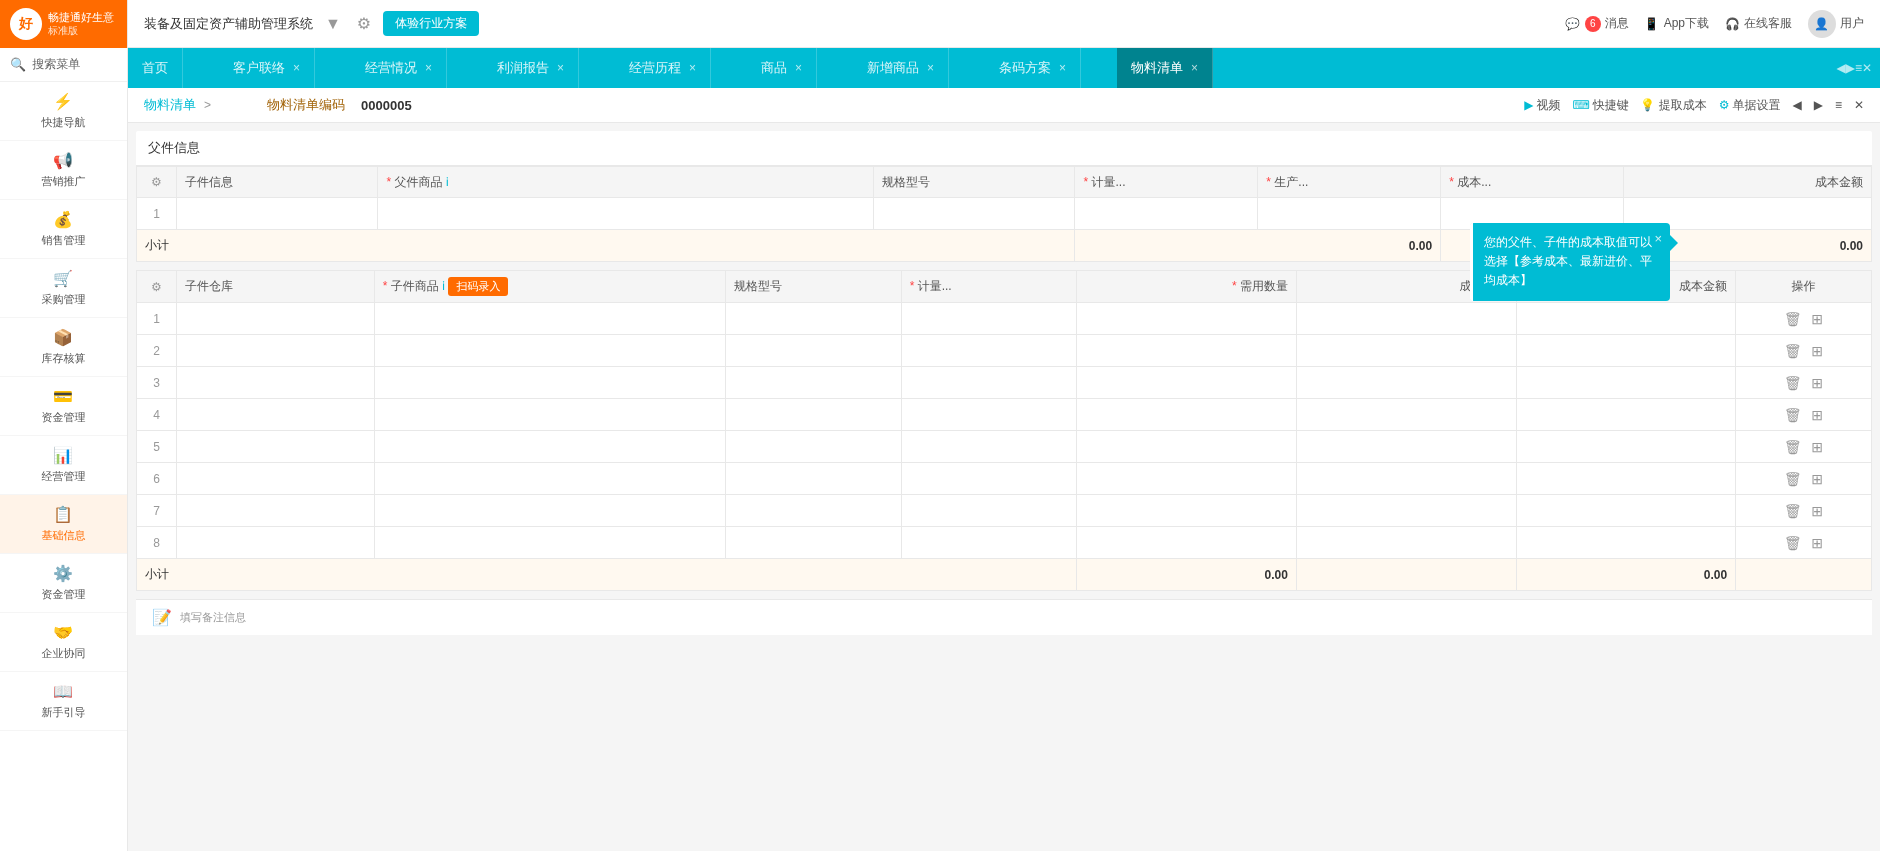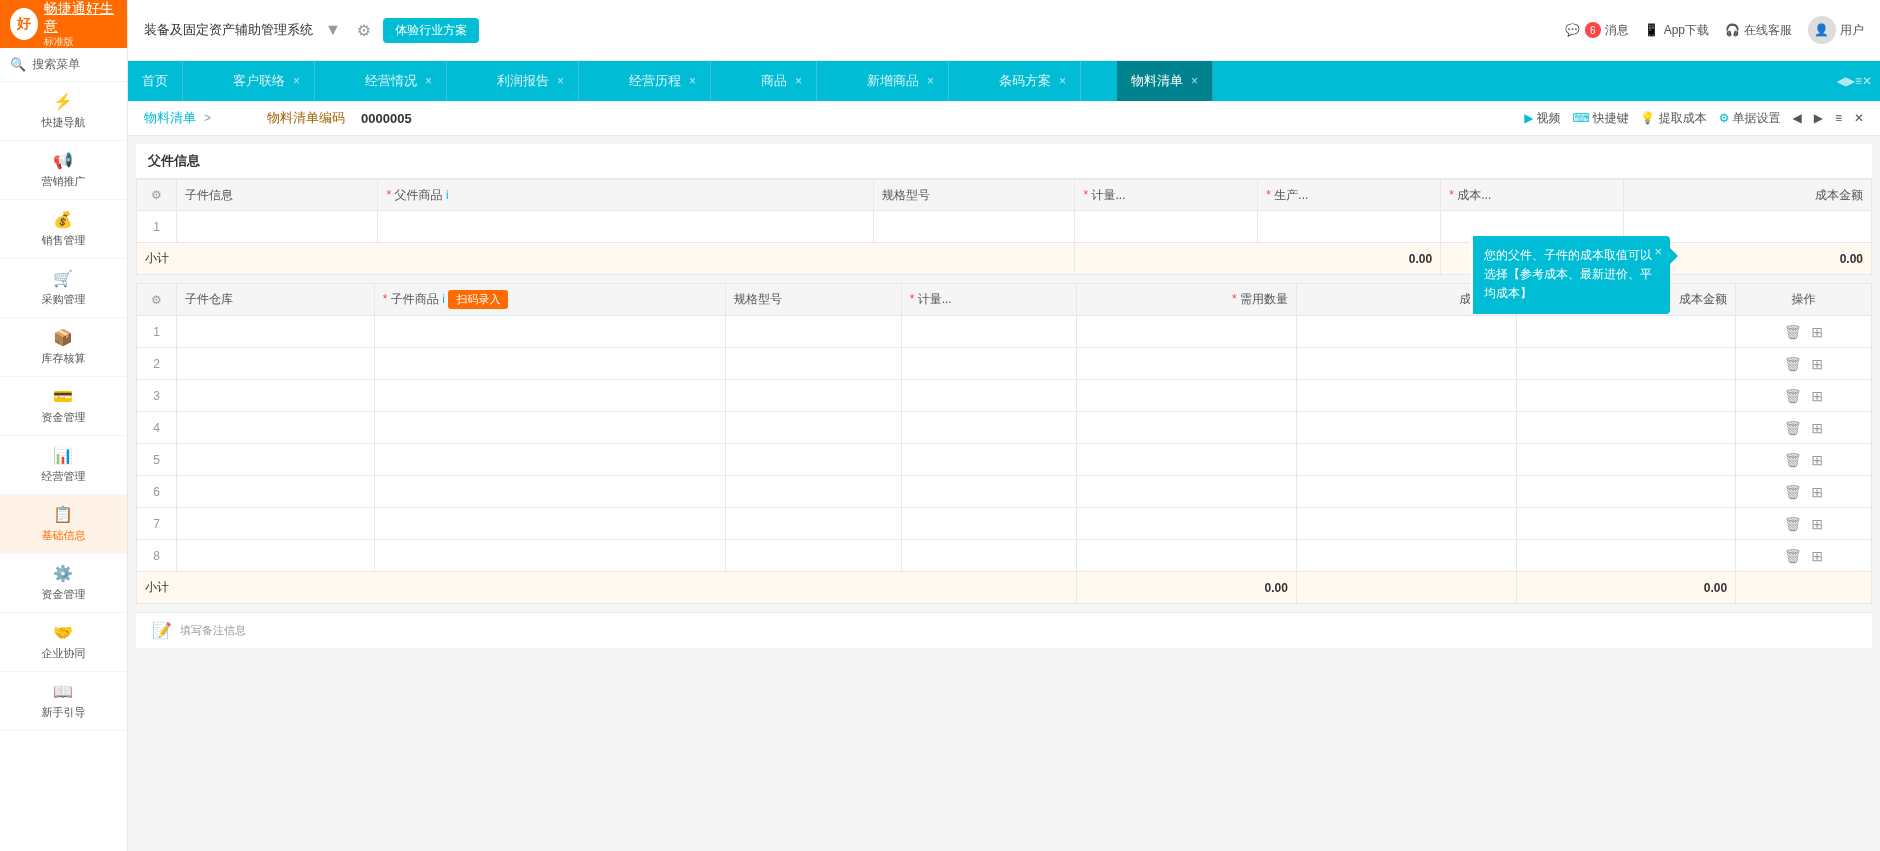--- a/index.html
+++ b/index.html
@@ -28,21 +28,21 @@
       height: 32px;
       background: #fff;
       border-radius: 50%;
       display: flex;
       align-items: center;
       justify-content: center;
       color: #ff6b00;
       font-weight: bold;
       font-size: 14px;
     }
-    .logo-text { color: #fff; font-size: 14px; line-height: 1.3; text-decoration: underline; }
+    .logo-text { color: #fff; font-size: 11px; line-height: 1.3; }
     .logo-sub { font-size: 10px; color: rgba(255,255,255,0.8); }
 
     .sidebar-search {
       display: flex;
       align-items: center;
       padding: 8px 10px;
       gap: 6px;
       border-bottom: 1px solid #f0f0f0;
       cursor: pointer;
     }
@@ -67,21 +67,21 @@
     
     .main {
       flex: 1;
       display: flex;
       flex-direction: column;
       overflow: hidden;
     }
 
     
     .top-header {
-      height: 61px;
+      height: 48px;
       background: #fff;
       border-bottom: 1px solid #e8e8e8;
       display: flex;
       align-items: center;
       padding: 0 16px;
       justify-content: space-between;
       gap: 16px;
     }
     .header-left { display: flex; align-items: center; gap: 8px; }
     .header-btn {
@@ -163,21 +163,21 @@
 
     
     .section {
       margin: 8px 8px 0;
       background: #fff;
       border-radius: 2px;
     }
     .section-title {
       padding: 8px 12px;
       font-size: 13px;
-      font-weight: bold;
+      font-weight: normal;
       color: #333;
       border-bottom: 1px solid #e8e8e8;
     }
 
     table {
       width: 100%;
       border-collapse: collapse;
       font-size: 12px;
     }
     th {

